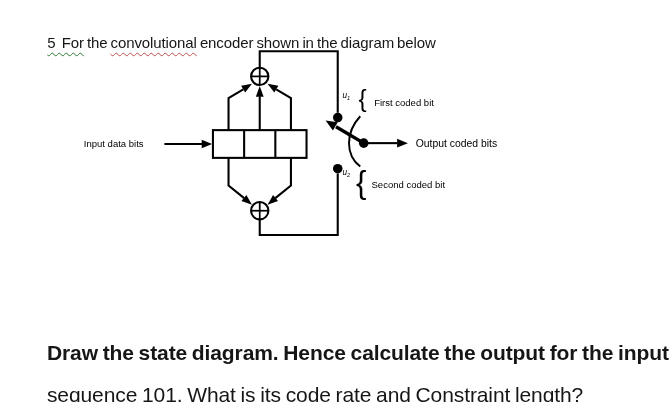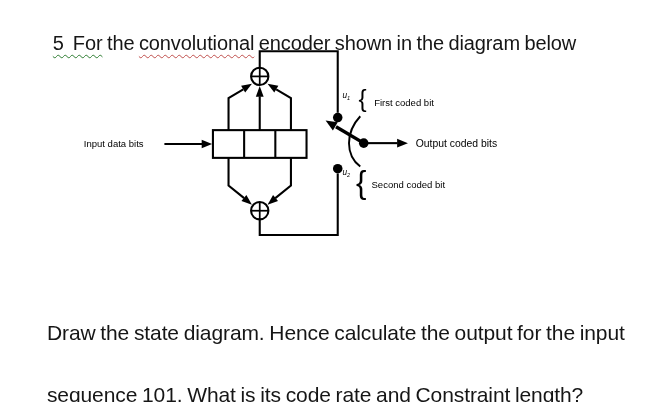--- a/index.html
+++ b/index.html
@@ -1,28 +1,28 @@
 <!DOCTYPE html>
 <html><head>
 <meta charset="utf-8">
 <style>
   html,body{margin:0;padding:0;background:#fff;}
   .screen{
     position:relative;width:672px;height:402px;background:#ffffff;
     font-family:"Liberation Sans",sans-serif;color:#111;overflow:hidden;
   }
   .title{
-    position:absolute;left:35px;top:4px;font-size:20px;line-height:26px;
+    position:absolute;left:35px;top:4px;font-size:15px;line-height:26px;
     white-space:pre;letter-spacing:-0.1px;word-spacing:-1px;color:#161616;
   }
   .qline{
     position:absolute;left:28px;font-size:21px;line-height:26px;
     white-space:pre;letter-spacing:-0.1px;word-spacing:-1px;color:#161616;
   }
-  .qline1{top:294px;}
+  .qline1{top:314px;font-weight:bold;}
   .qline2{top:356px;}
   .wavy-g{
     text-decoration:underline;text-decoration-style:wavy;
     text-decoration-color:#2e7d32;text-decoration-thickness:1px;text-underline-offset:4px;
   }
   .wavy-r{
     text-decoration:underline;text-decoration-style:wavy;
     text-decoration-color:#c0504d;text-decoration-thickness:1px;text-underline-offset:4px;
   }
   .diagram-svg{position:absolute;left:0;top:40px;}

